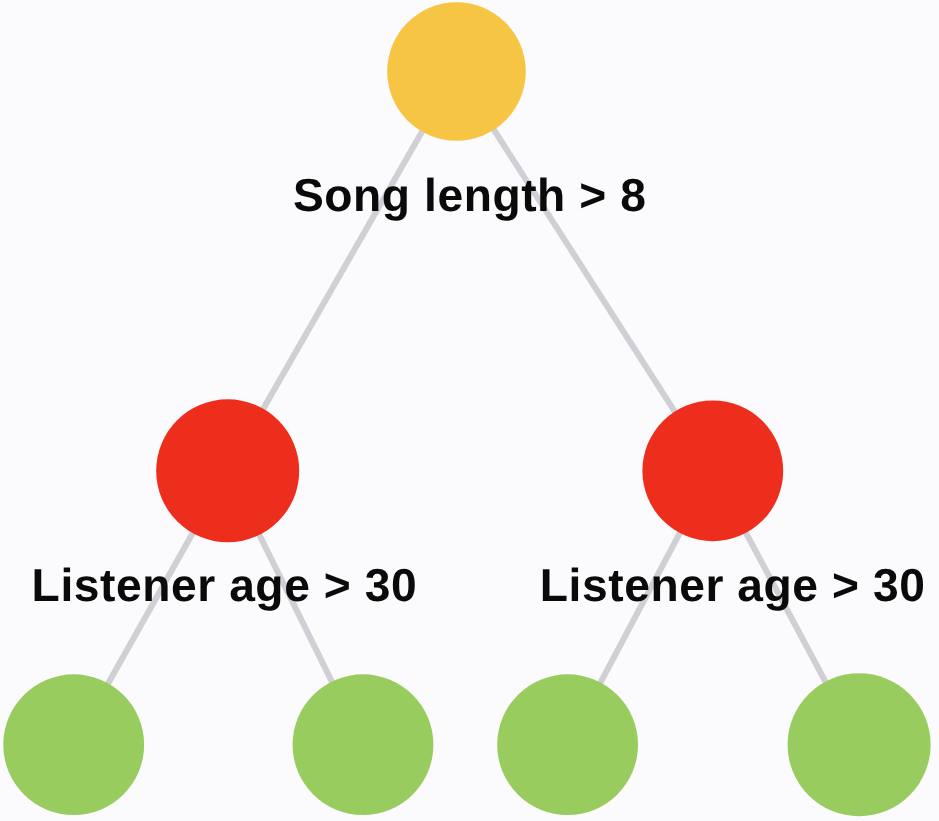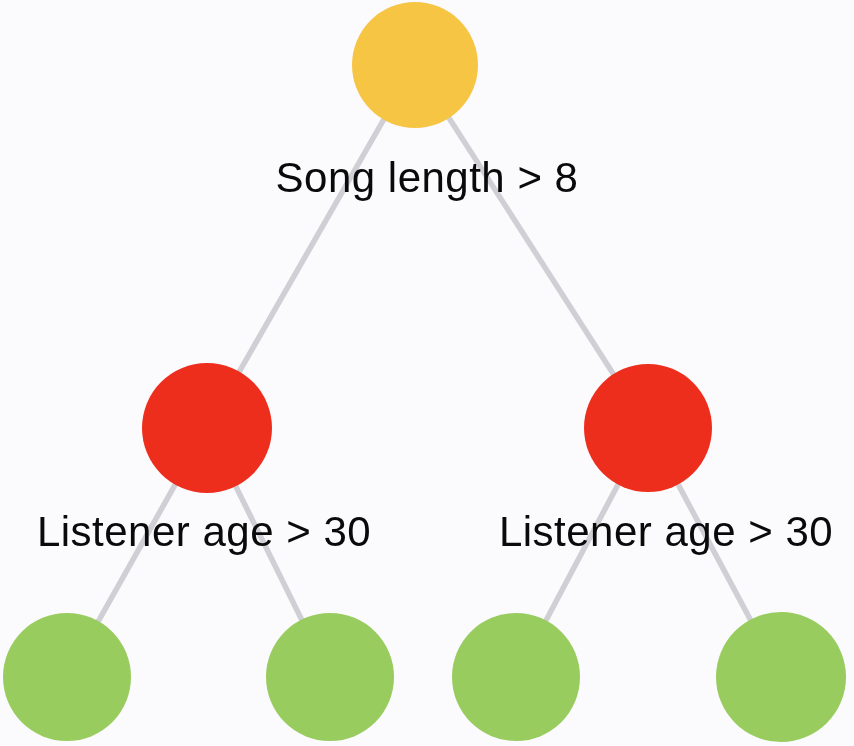--- a/index.html
+++ b/index.html
@@ -23,21 +23,21 @@
   .edge {
     fill: none;
     stroke-width: 5.5;
     stroke-linecap: round;
   }
   .node-label {
     position: absolute;
     transform: translate(-50%, -50%);
     white-space: nowrap;
     font-size: 42px;
-    font-weight: normal;
+    font-weight: bold;
     color: #0a0a0a;
     letter-spacing: 0.5px;
   }
 </style>
 </head>
 <body>
 
 <div class="canvas">
 
   <svg class="tree-svg" width="854" height="746" viewBox="0 0 854 746">

